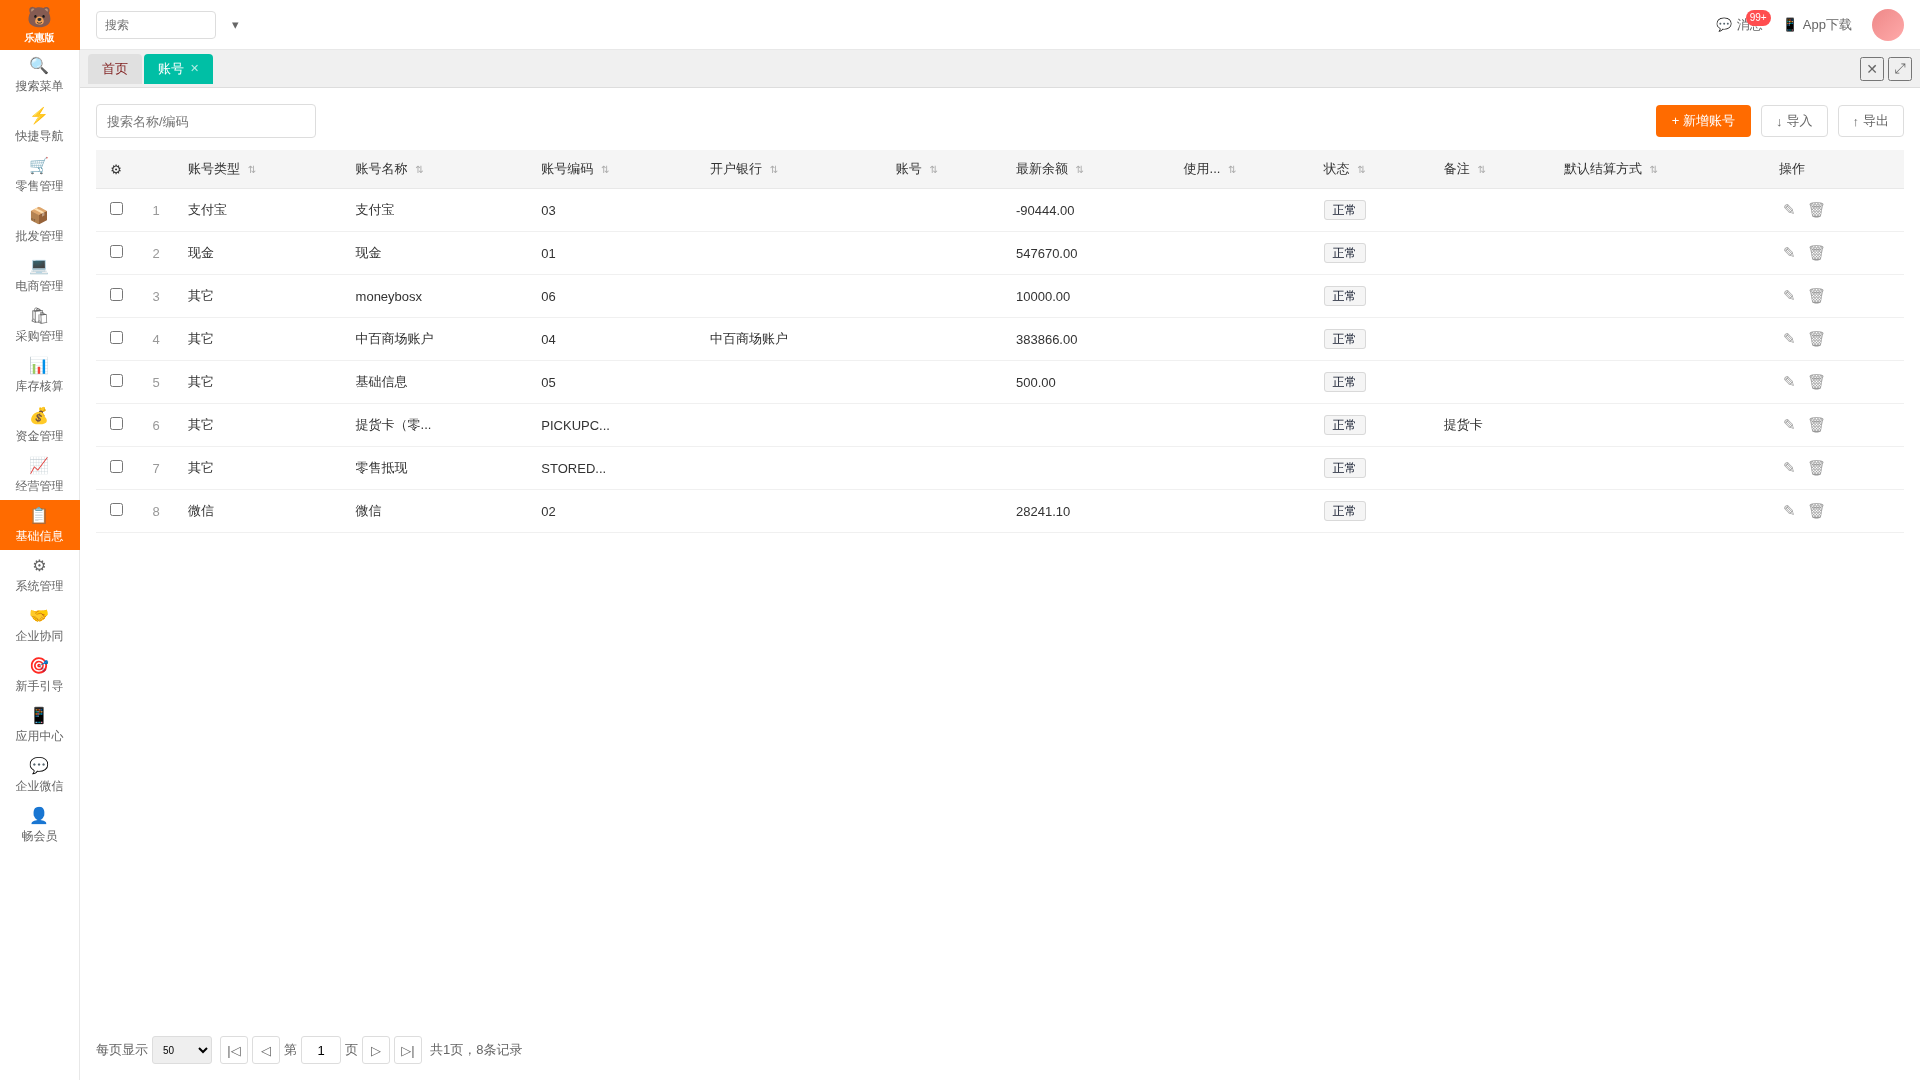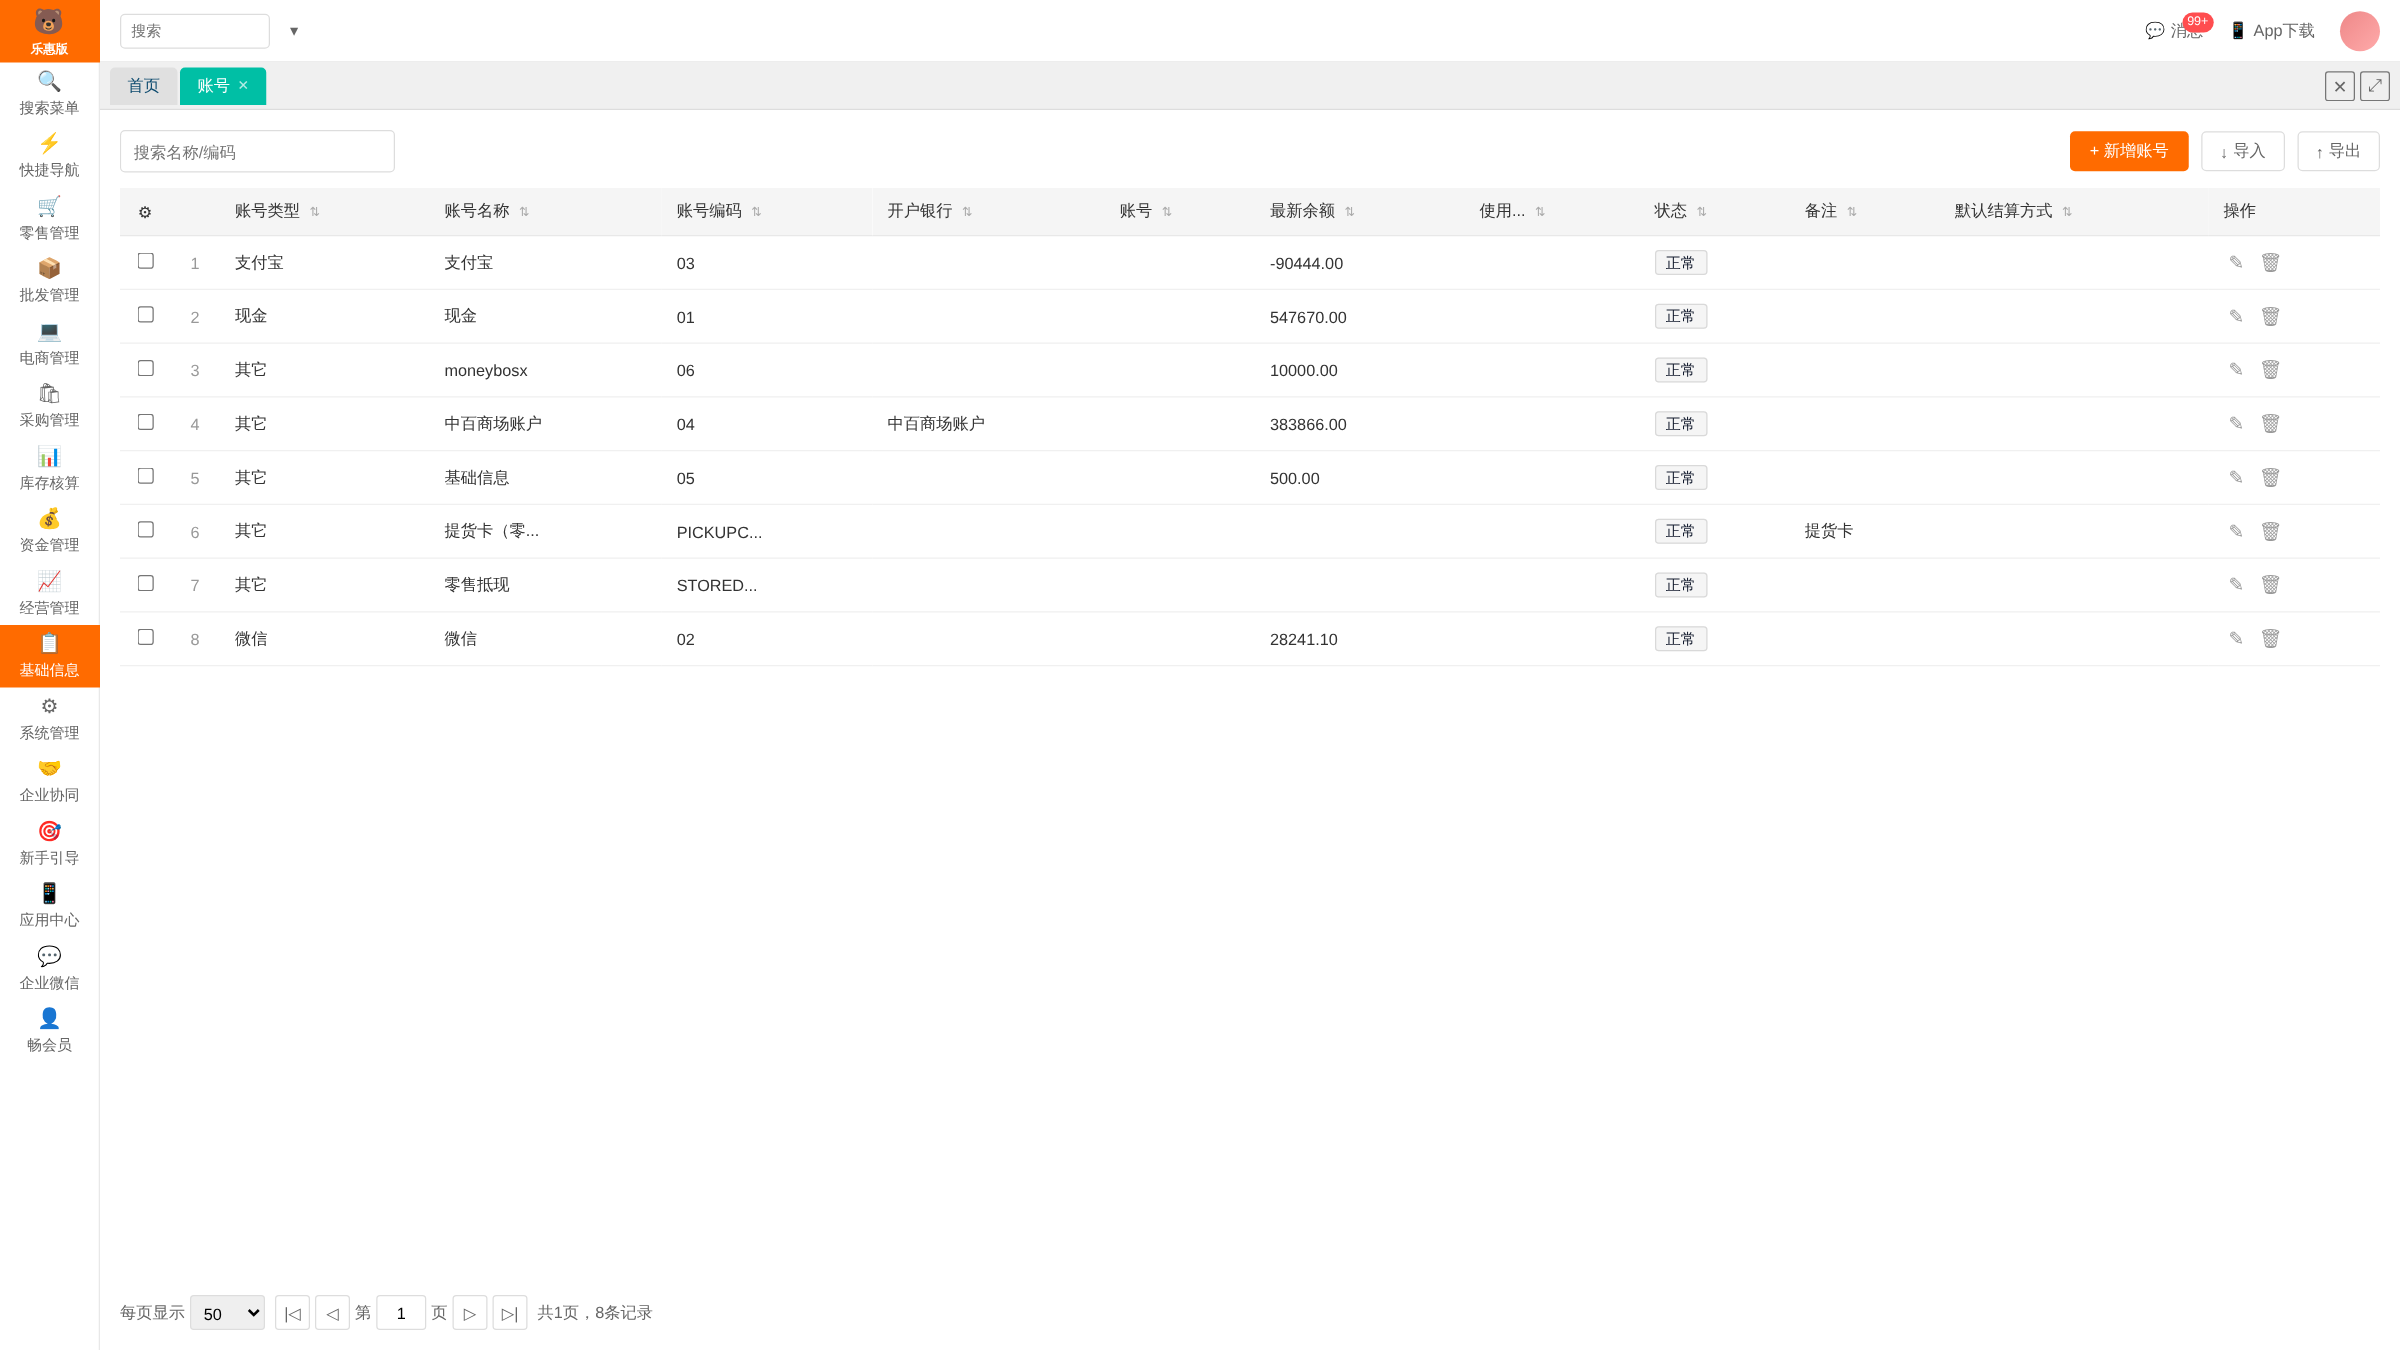--- a/index.html
+++ b/index.html
@@ -146,21 +146,21 @@
     }
     .tab {
       height: 30px;
       padding: 0 14px;
       display: flex;
       align-items: center;
       gap: 6px;
       cursor: pointer;
       border-radius: 4px 4px 0 0;
       font-size: 13px;
-      color: #0c4a6e;
+      color: #7f1d1d;
       background: #e0e0e0;
     }
     .tab.active {
       background: #00bfa5;
       color: #fff;
     }
     .tab .close-btn {
       font-size: 11px;
       cursor: pointer;
       opacity: 0.7;
@@ -318,21 +318,21 @@
       display: flex;
       align-items: center;
       gap: 4px;
     }
     .page-size-input {
       width: 60px;
       height: 28px;
       border: 1px solid #ddd;
       border-radius: 3px;
       padding: 6px 6px;
-      font-size: 13px;
+      font-size: 10px;
     }
     .page-nav {
       display: flex;
       align-items: center;
       gap: 4px;
     }
     .page-nav-btn {
       width: 28px;
       height: 28px;
       border: 1px solid #ddd;

